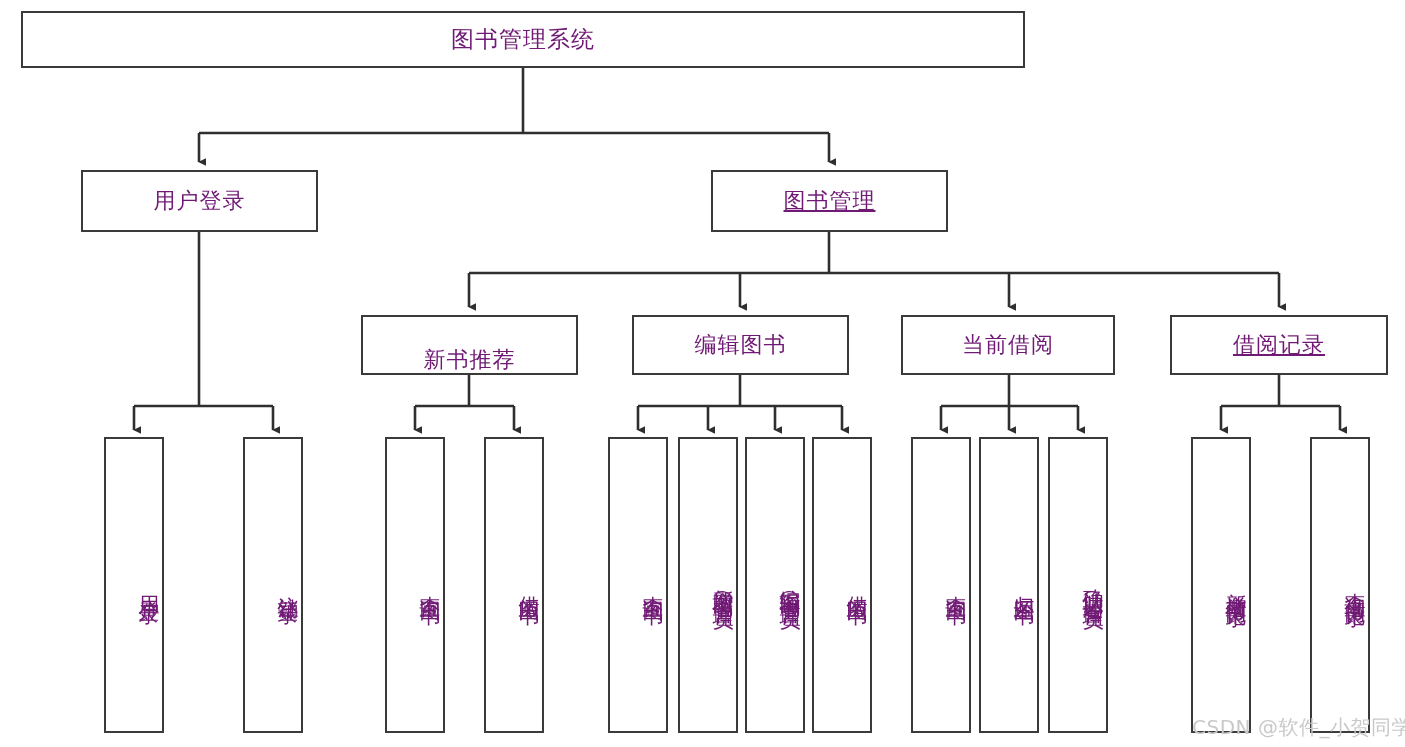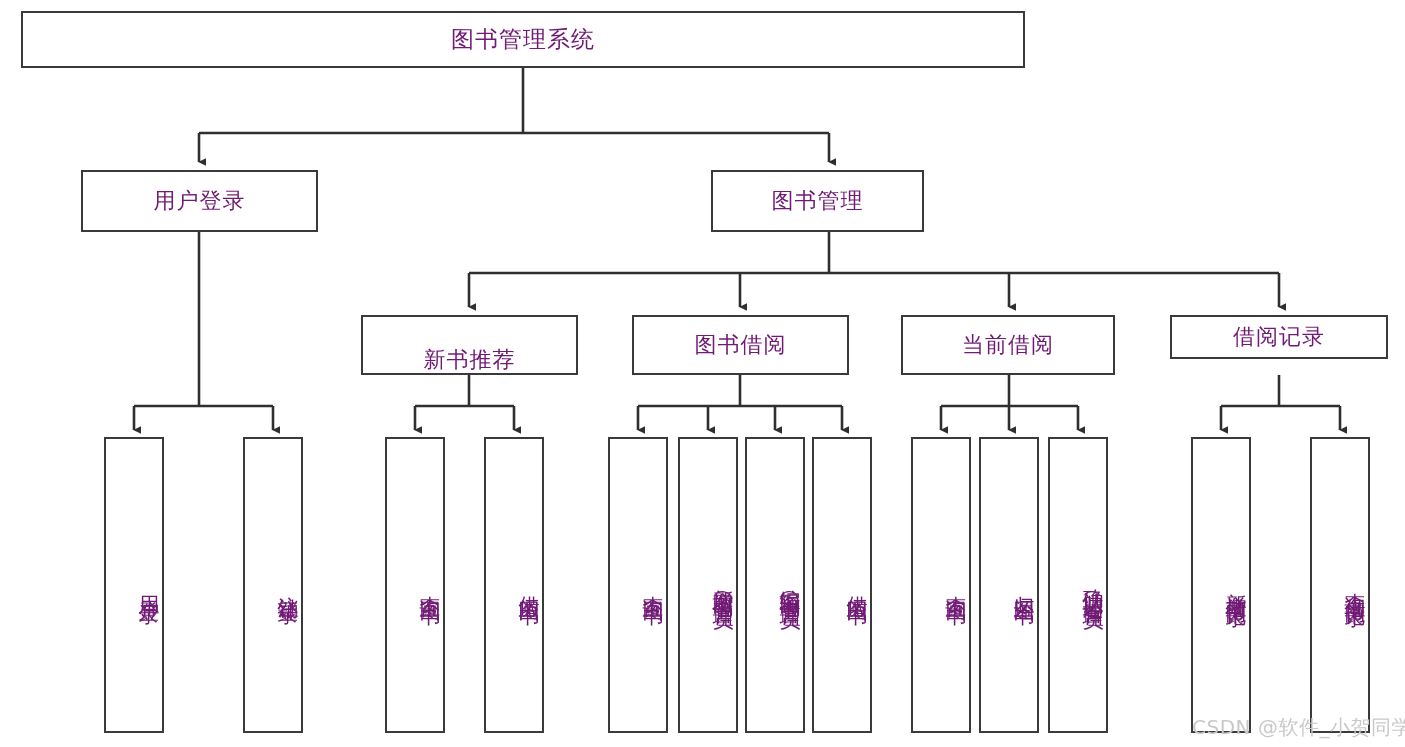--- a/index.html
+++ b/index.html
@@ -126,37 +126,37 @@
   </svg>
 
   <div class="node horiz root" style="left:21px;top:11px;width:1004px;height:57px;">
     <span class="label">图书管理系统</span>
   </div>
 
   <div class="node horiz" style="left:81px;top:170px;width:237px;height:62px;">
     <span class="label">用户登录</span>
   </div>
 
-  <div class="node horiz" style="left:711px;top:170px;width:213px;height:62px;">
+  <div class="node horiz" style="left:711px;top:170px;width:237px;height:62px;text-decoration:underline;">
     <span class="label">图书管理</span>
   </div>
 
   <div class="node horiz" style="left:361px;top:315px;width:217px;height:60px;align-items:flex-end;">
     <span class="label">新书推荐</span>
   </div>
 
   <div class="node horiz" style="left:632px;top:315px;width:217px;height:60px;">
-    <span class="label">图书借阅</span>
+    <span class="label">编辑图书</span>
   </div>
 
   <div class="node horiz" style="left:901px;top:315px;width:214px;height:60px;">
     <span class="label">当前借阅</span>
   </div>
 
-  <div class="node horiz" style="left:1170px;top:315px;width:218px;height:44px;">
+  <div class="node horiz" style="left:1170px;top:315px;width:218px;height:60px;text-decoration:underline;">
     <span class="label">借阅记录</span>
   </div>
 
   <div class="node vert" style="left:104px;top:437px;width:60px;height:296px;">
     <span class="label">用户登录</span>
   </div>
   <div class="node vert" style="left:243px;top:437px;width:60px;height:296px;">
     <span class="label">注销登录</span>
   </div>
 

